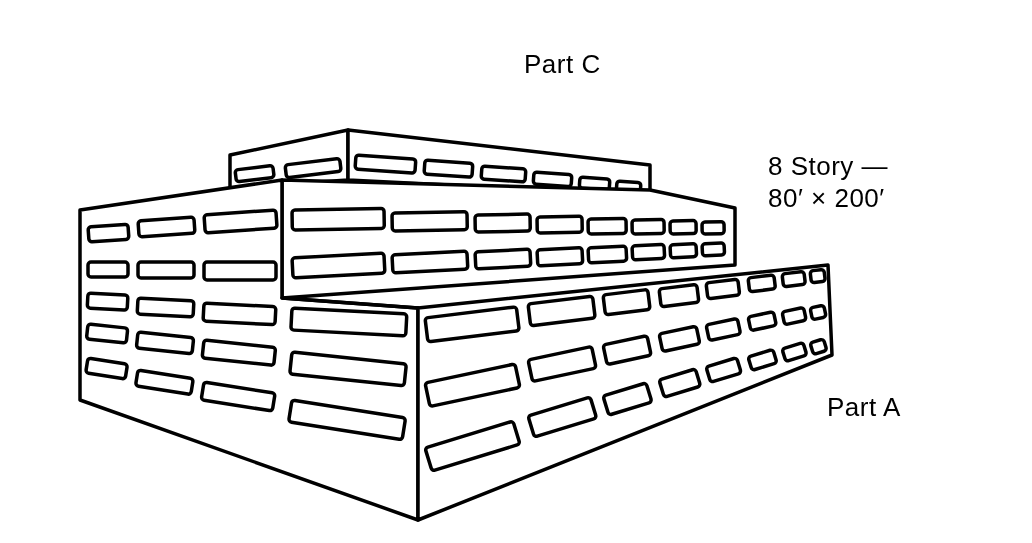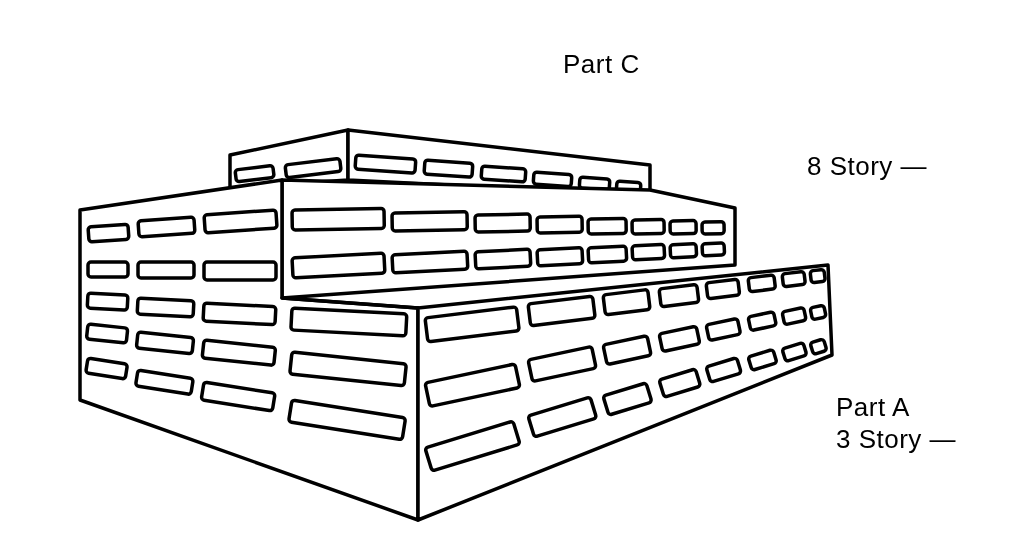--- a/index.html
+++ b/index.html
@@ -1,18 +1,18 @@
 <!DOCTYPE html>
 <html><head>
 <meta charset="utf-8">
 <style>
   html, body { margin: 0; padding: 0; background: #ffffff; }
   body { width: 1032px; height: 543px; position: relative; overflow: hidden; }
   svg.drawing { position: absolute; left: 0; top: 0; }
-  .label { position: absolute; font-family: "Liberation Sans", sans-serif; font-size: 26px; line-height: 32px; color: #000; letter-spacing: 0.5px; margin-left: 39px; }
+  .label { position: absolute; font-family: "Liberation Sans", sans-serif; font-size: 26px; line-height: 32px; color: #000; letter-spacing: 0.5px; }
   .label div { white-space: nowrap; }
 </style>
 </head>
 <body>
 
 <svg class="drawing" width="1032" height="543" viewBox="0 0 1032 543">
   <g fill="#fff" stroke="#000" stroke-width="3.5" stroke-linejoin="round" stroke-linecap="round">
 
     <g>
       <polygon points="230,155 348,130 348,180 230,188"></polygon>
@@ -103,18 +103,18 @@
     </g>
   </g>
 </svg>
 
 <div class="label" style="left:524px; top:48px;">
   <div>Part C</div>
 </div>
 
 <div class="label" style="left:768px; top:150px;">
   <div>8 Story —</div>
+  <div>80′ × 200′</div>
 </div>
 
-<div class="label" style="left:797px; top:391px;">
+<div class="label" style="left:827px; top:391px;text-align:center;">
   <div>Part A</div>
-  <div>3 Story —</div>
 </div>
 
 </body></html>

